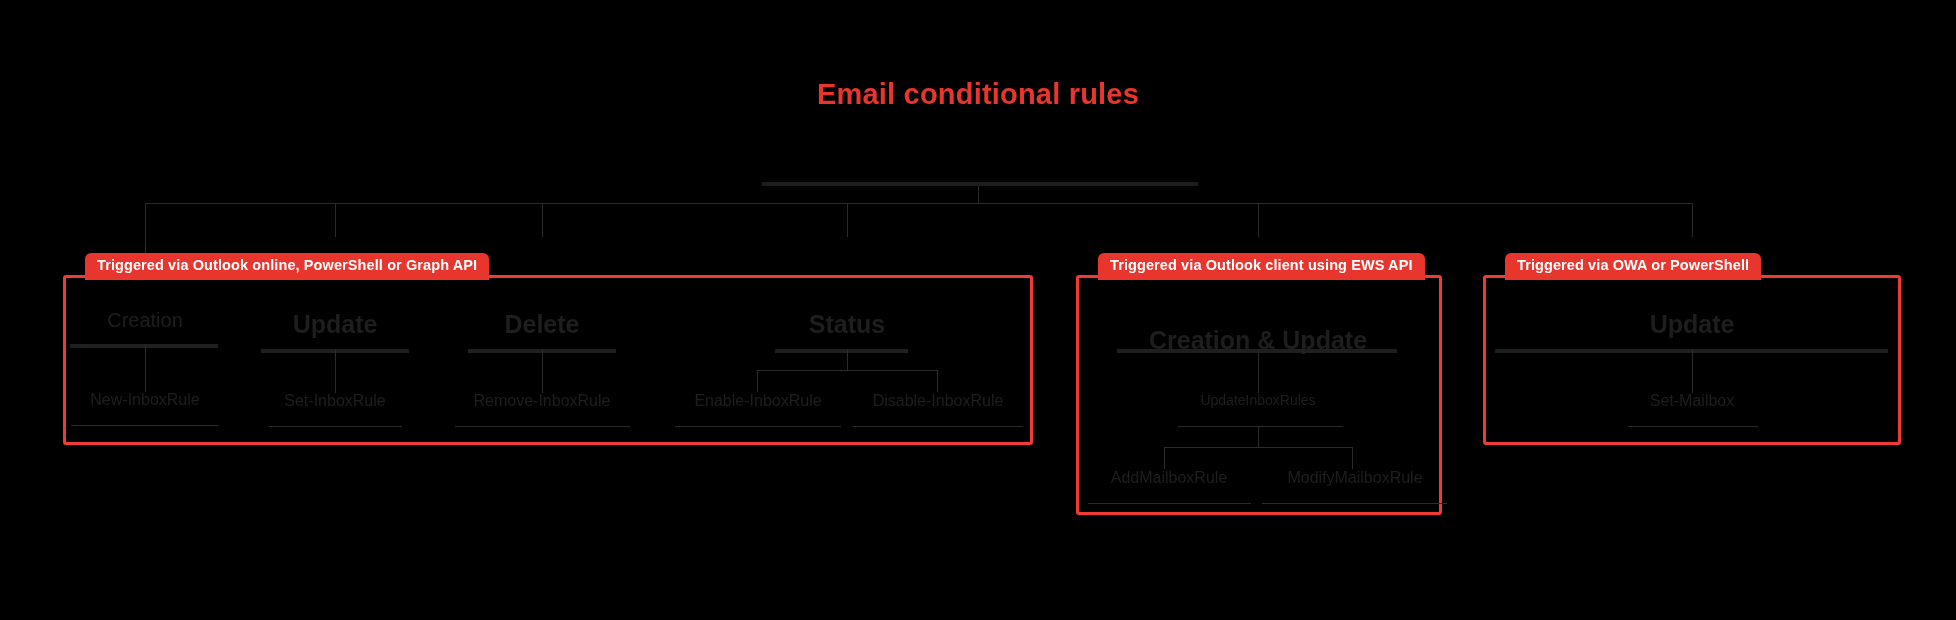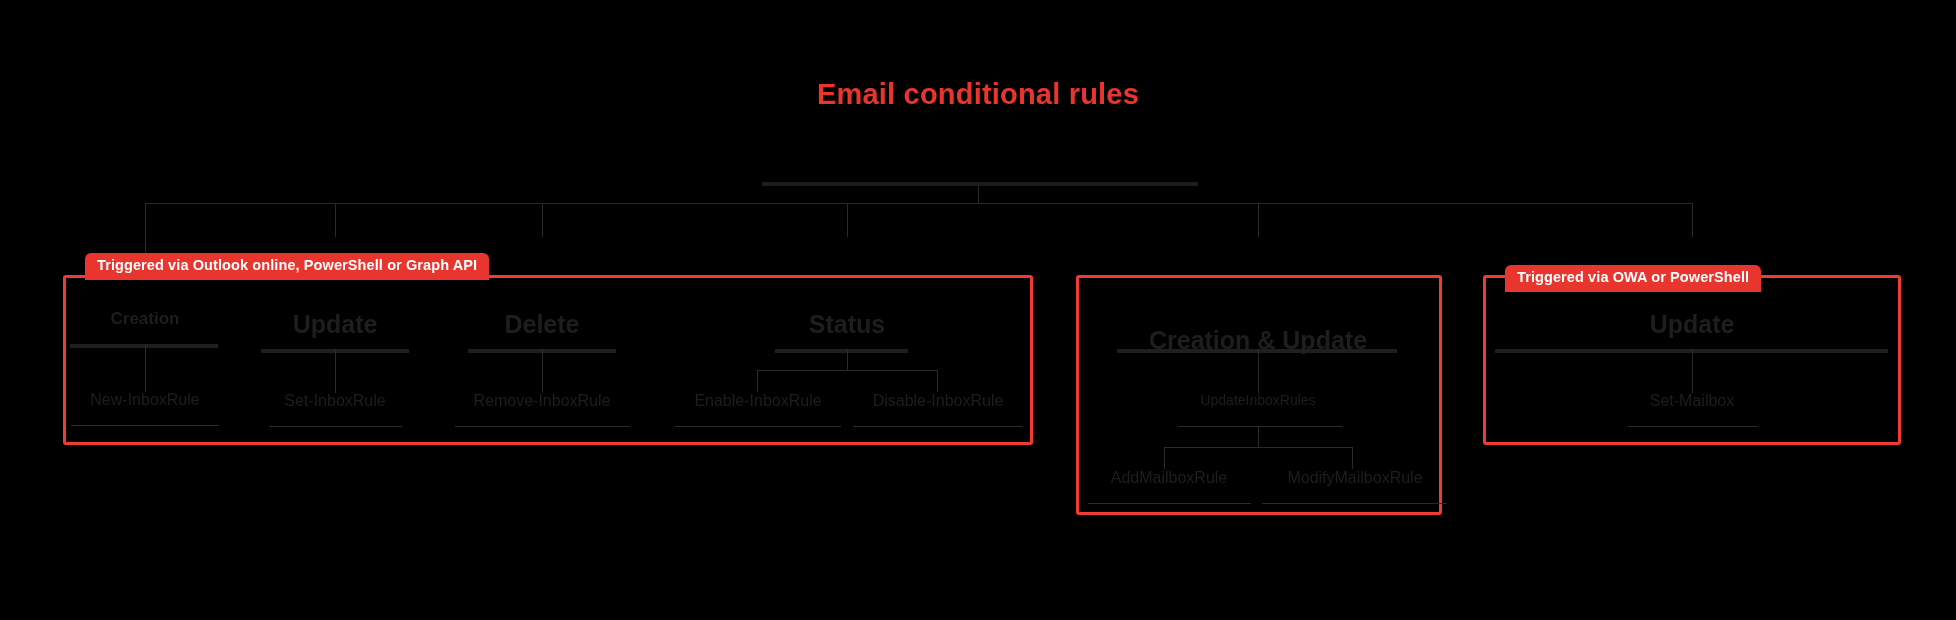--- a/index.html
+++ b/index.html
@@ -105,22 +105,22 @@
     color: #1e1e1e;
     white-space: nowrap;
     text-align: center;
     line-height: 1;
   }
   .node-label.head {
     font-size: 25px;
     font-weight: bold;
   }
   .node-label.head-small {
-    font-size: 17px;
-    font-weight: bold;
+    font-size: 20px;
+    font-weight: normal;
   }
   .node-label.leaf {
     font-size: 16px;
     font-weight: normal;
   }
   .node-label.mid {
     font-size: 14px;
     font-weight: normal;
   }
 
@@ -195,37 +195,38 @@
   <div class="vline" style="left:847px; top:349px; height:21px;"></div>
   <div class="hline" style="left:757px; top:370px; width:180px;"></div>
   <div class="vline" style="left:757px; top:370px; height:22px;"></div>
   <div class="vline" style="left:937px; top:370px; height:22px;"></div>
   <div class="node-label leaf" style="left:672px; top:393px; width:172px;">Enable-InboxRule</div>
   <div class="leaf-bar" style="left:675px; top:426px; width:166px;"></div>
   <div class="node-label leaf" style="left:850px; top:393px; width:176px;">Disable-InboxRule</div>
   <div class="leaf-bar" style="left:853px; top:426px; width:170px;"></div>
 
   <div class="group" style="left:1076px; top:275px; width:366px; height:240px;"></div>
+  <div class="badge" style="left:1098px; top:253px;">Triggered via Outlook client using EWS API</div>
 
   <div class="node-label head" style="left:1138px; top:312px; width:240px;margin-top:16px;">Creation &amp; Update</div>
   <div class="head-bar" style="left:1117px; top:349px; width:280px;"></div>
   <div class="vline" style="left:1258px; top:349px; height:44px;"></div>
   <div class="node-label mid" style="left:1163px; top:393px; width:190px;">UpdateInboxRules</div>
   <div class="leaf-bar" style="left:1178px; top:426px; width:165px;"></div>
   <div class="vline" style="left:1258px; top:426px; height:21px;"></div>
   <div class="hline" style="left:1164px; top:447px; width:188px;"></div>
   <div class="vline" style="left:1164px; top:447px; height:22px;"></div>
   <div class="vline" style="left:1352px; top:447px; height:22px;"></div>
   <div class="node-label leaf" style="left:1083px; top:470px; width:172px;">AddMailboxRule</div>
   <div class="leaf-bar" style="left:1088px; top:503px; width:163px;"></div>
   <div class="node-label leaf" style="left:1260px; top:470px; width:190px;">ModifyMailboxRule</div>
   <div class="leaf-bar" style="left:1262px; top:503px; width:185px;"></div>
 
   <div class="group" style="left:1483px; top:275px; width:418px; height:170px;"></div>
-  <div class="badge" style="left:1505px; top:253px;margin-top:12px;">Triggered via OWA or PowerShell</div>
+  <div class="badge" style="left:1505px; top:253px;">Triggered via OWA or PowerShell</div>
 
   <div class="node-label head" style="left:1612px; top:312px; width:160px;">Update</div>
   <div class="head-bar" style="left:1495px; top:349px; width:393px;"></div>
   <div class="vline" style="left:1692px; top:349px; height:44px;"></div>
   <div class="node-label leaf" style="left:1612px; top:393px; width:160px;">Set-Mailbox</div>
   <div class="leaf-bar" style="left:1628px; top:426px; width:130px;"></div>
 
 </div>
 
 </body></html>

